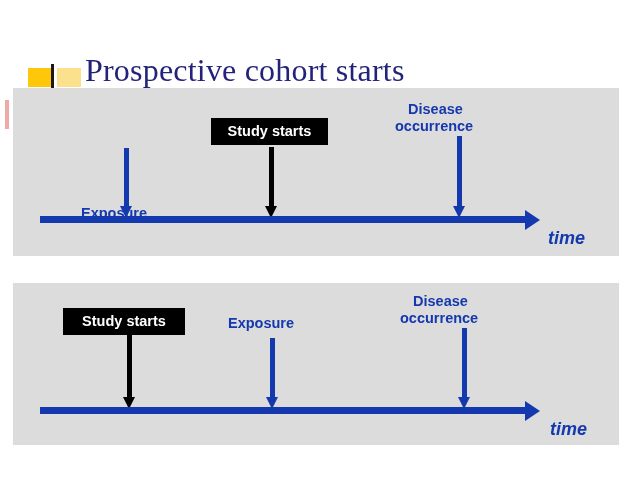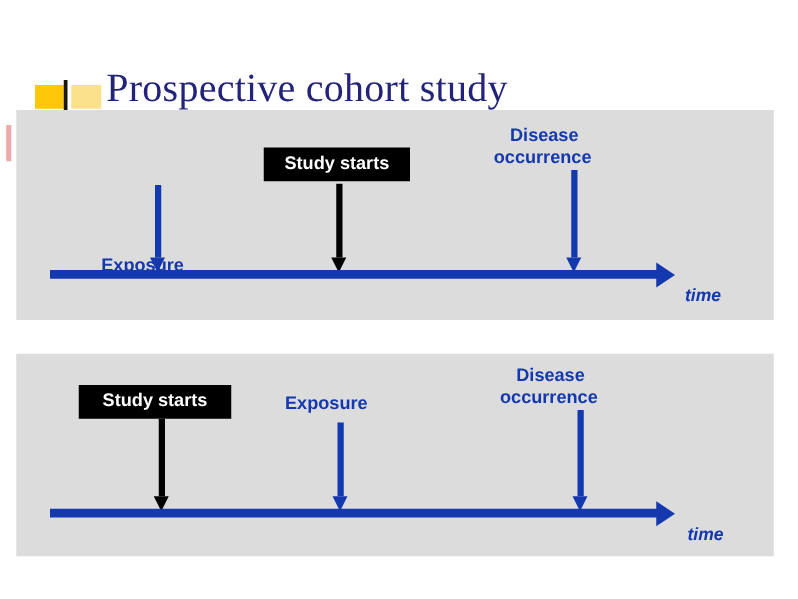--- a/index.html
+++ b/index.html
@@ -71,21 +71,21 @@
   }
   .axis-head {
     position: absolute;
     width: 0; height: 0;
     border-top: 10px solid transparent;
     border-bottom: 10px solid transparent;
     border-left: 15px solid #1438AE;
   }
   .time-label {
     position: absolute;
-    font-size: 14px;
+    font-size: 18px;
     font-weight: bold;
     font-style: italic;
     color: #1438AE;
     white-space: nowrap;
   }
 
   
   .vArrow { position: absolute; }
   .vArrow .shaft {
     position: absolute;
@@ -125,21 +125,21 @@
   }
 </style>
 </head>
 <body>
 
 <div class="deco-gold"></div>
 <div class="deco-black-bar"></div>
 <div class="deco-lightgold"></div>
 <div class="deco-pink-bar"></div>
 
-<div class="page-title">Prospective cohort study</div>
+<div class="page-title">Prospective cohort starts</div>
 
 <div class="panel" id="panel-1">
 
   <div class="lbl-blue" style="left:68px; top:117px; width:110px;">Exposure</div>
 
   <div class="lbl-black-box" style="left:198px; top:30px; width:117px; height:27px;">Study starts</div>
 
   <div class="lbl-blue" style="left:395px; top:13px; width:110px;">Disease</div>
   <div class="lbl-blue" style="left:382px; top:30px; width:136px;">occurrence</div>
 

